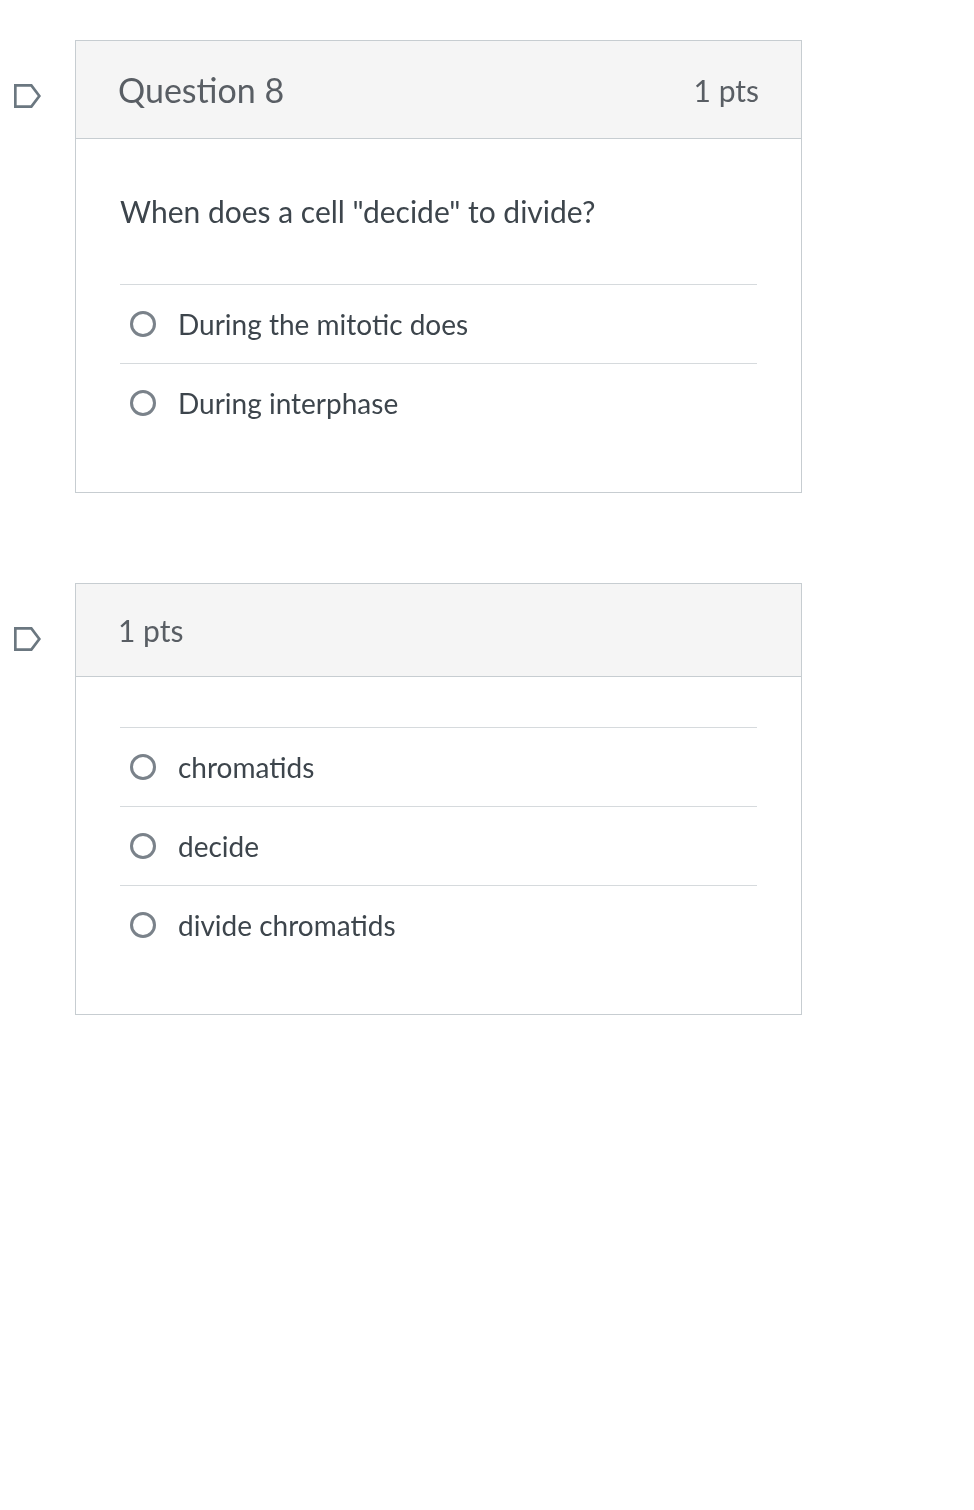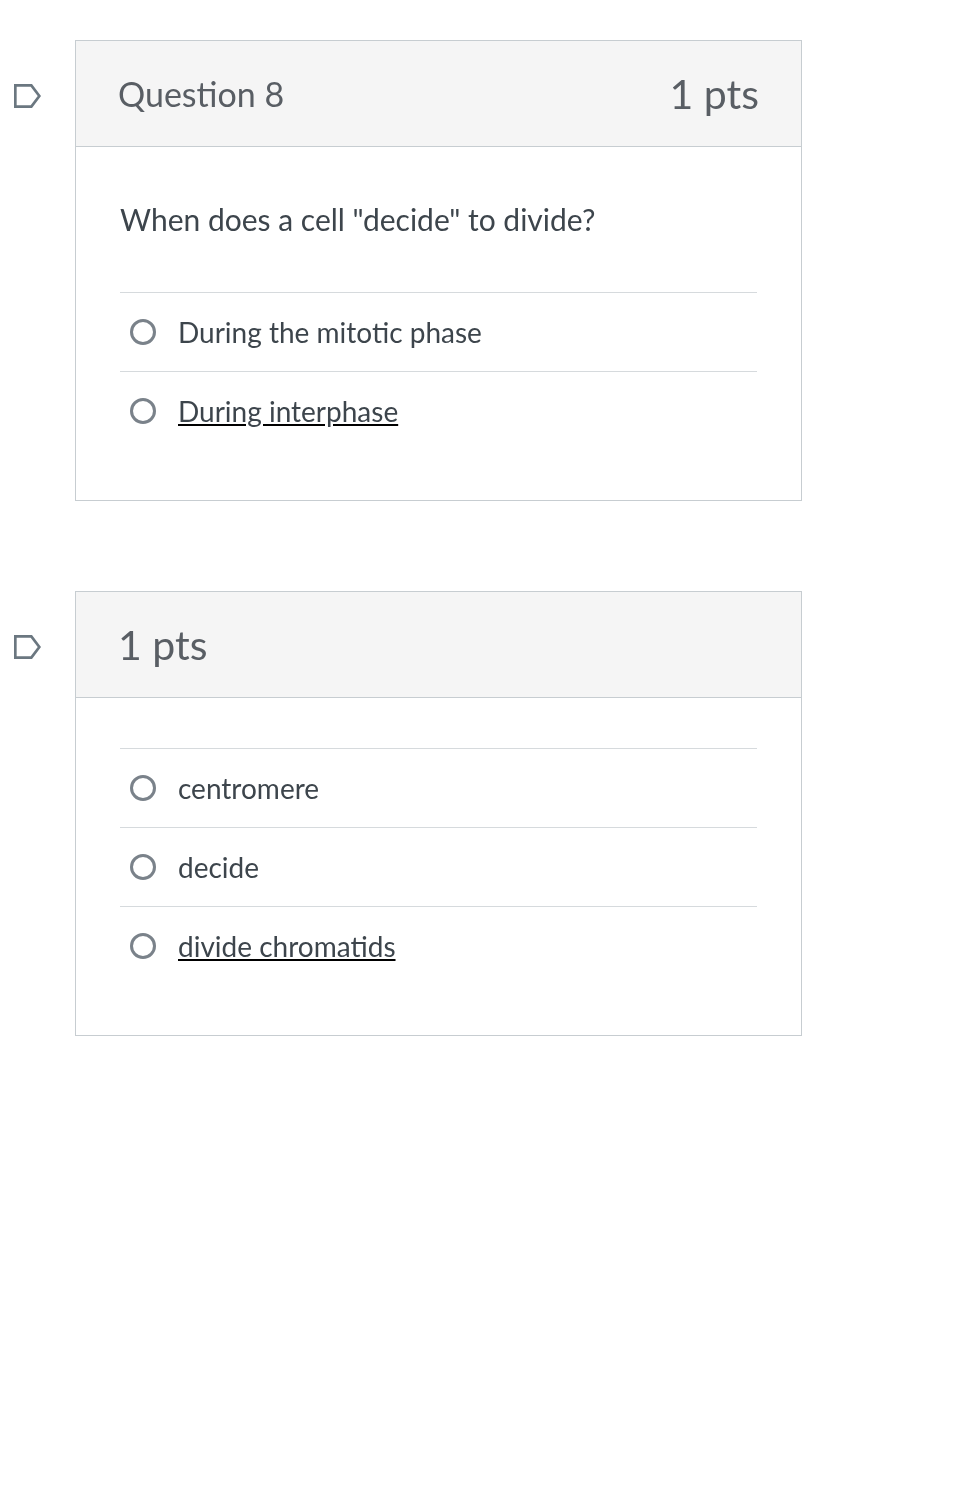--- a/index.html
+++ b/index.html
@@ -49,21 +49,21 @@
       border-bottom: 1px solid #c7cdd1;
       padding: 28px 42px;
     }
     .question-title {
       font-size: 34px;
       font-weight: 400;
       color: #595e64;
       text-align: center;
     }
     .question-points {
-      font-size: 41px;
+      font-size: 30px;
       font-weight: 400;
       color: #595e64;
     }
     .question-body {
       padding: 50px 44px 50px 44px;
     }
     .question-text {
       font-size: 30px;
       line-height: 1.5;
       color: #3d454c;
@@ -75,21 +75,20 @@
     }
     .option-row {
       display: flex;
       align-items: center;
       padding: 22px 0 22px 10px;
       border-bottom: 1px solid #d6dadd;
       cursor: pointer;
     }
     .option-row:last-child {
       border-bottom: none;
-      text-decoration: underline;
     }
     .radio-circle {
       width: 26px;
       height: 26px;
       border: 3px solid #7a828a;
       border-radius: 50%;
       flex-shrink: 0;
       margin-right: 22px;
     }
     .option-label {
@@ -112,21 +111,21 @@
     <div class="question-card">
       <div class="question-header">
         <span class="question-title">Question 8</span>
         <span class="question-points">1 pts</span>
       </div>
       <div class="question-body">
         <p class="question-text">When does a cell "decide" to divide?</p>
         <div class="options-group">
           <div class="option-row">
             <span class="radio-circle"></span>
-            <span class="option-label">During the mitotic phase</span>
+            <span class="option-label">During the mitotic does</span>
           </div>
           <div class="option-row">
             <span class="radio-circle"></span>
             <span class="option-label">During interphase</span>
           </div>
         </div>
       </div>
     </div>
   </div>
 
@@ -137,21 +136,21 @@
       </svg>
     </div>
     <div class="question-card">
       <div class="question-header">
         <span class="question-points">1 pts</span>
       </div>
       <div class="question-body">
         <div class="options-group">
           <div class="option-row">
             <span class="radio-circle"></span>
-            <span class="option-label">centromere</span>
+            <span class="option-label">chromatids</span>
           </div>
           <div class="option-row">
             <span class="radio-circle"></span>
             <span class="option-label">decide</span>
           </div>
           <div class="option-row">
             <span class="radio-circle"></span>
             <span class="option-label">divide chromatids</span>
           </div>
         </div>

